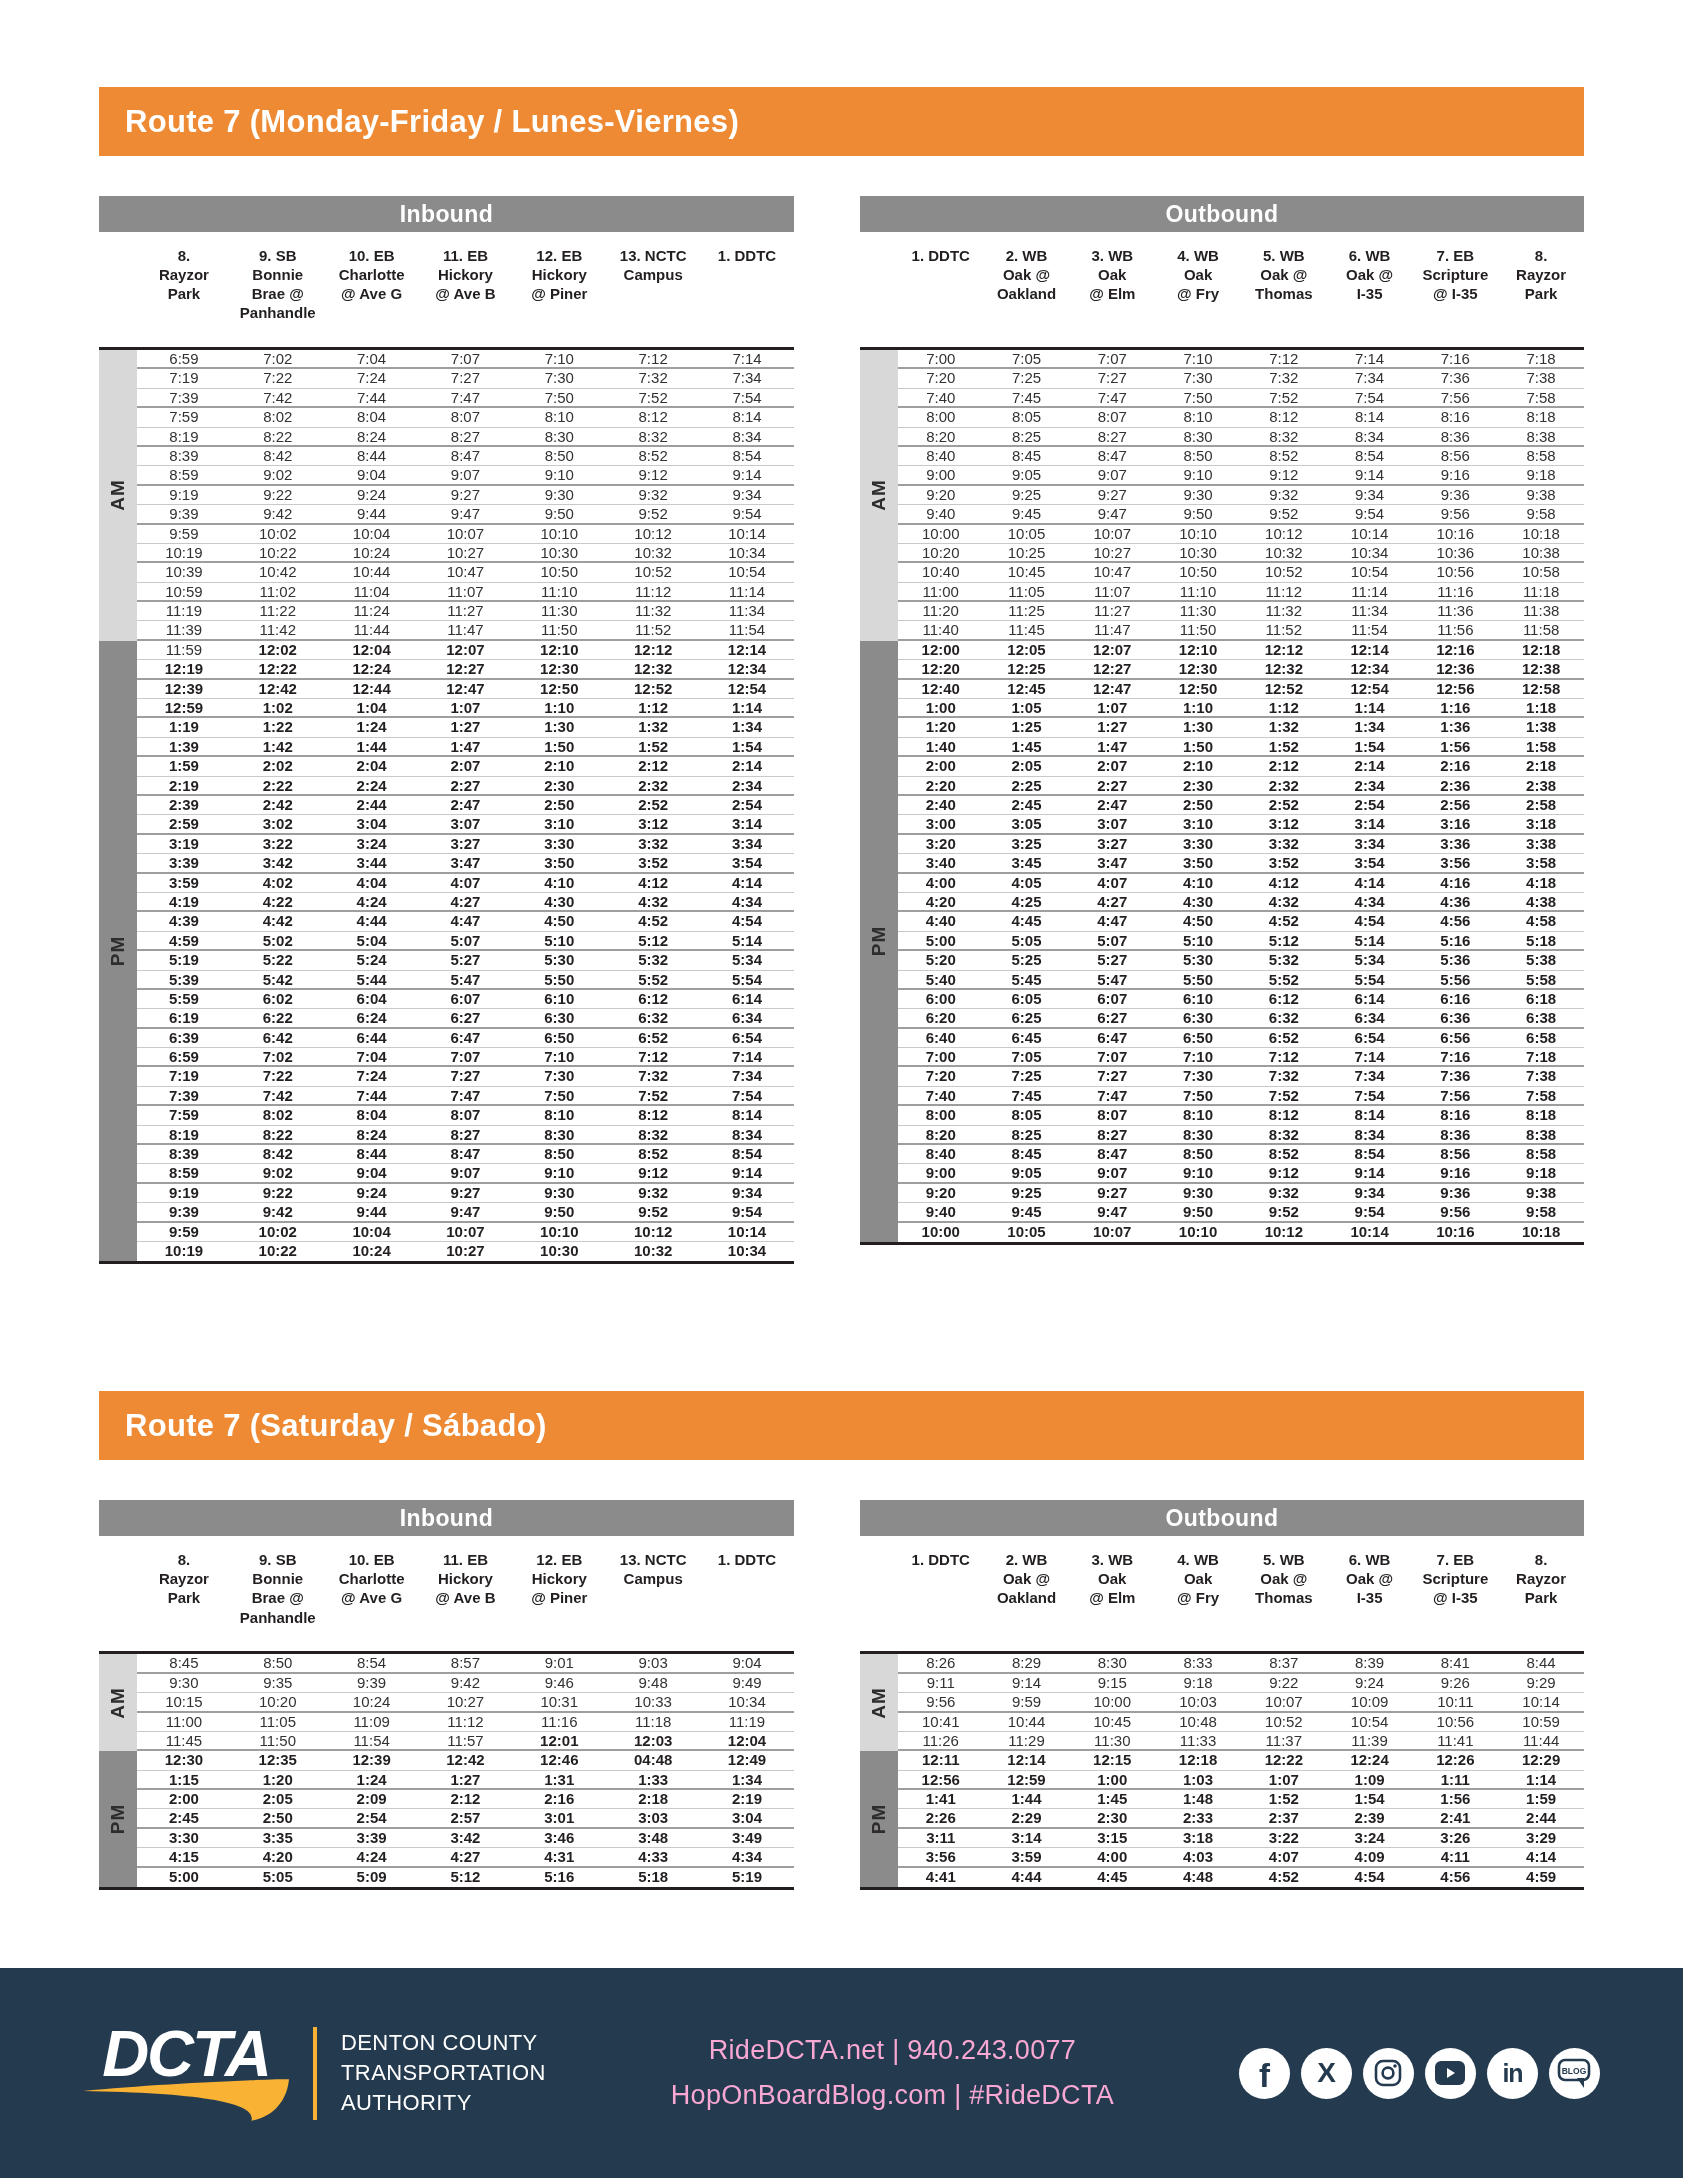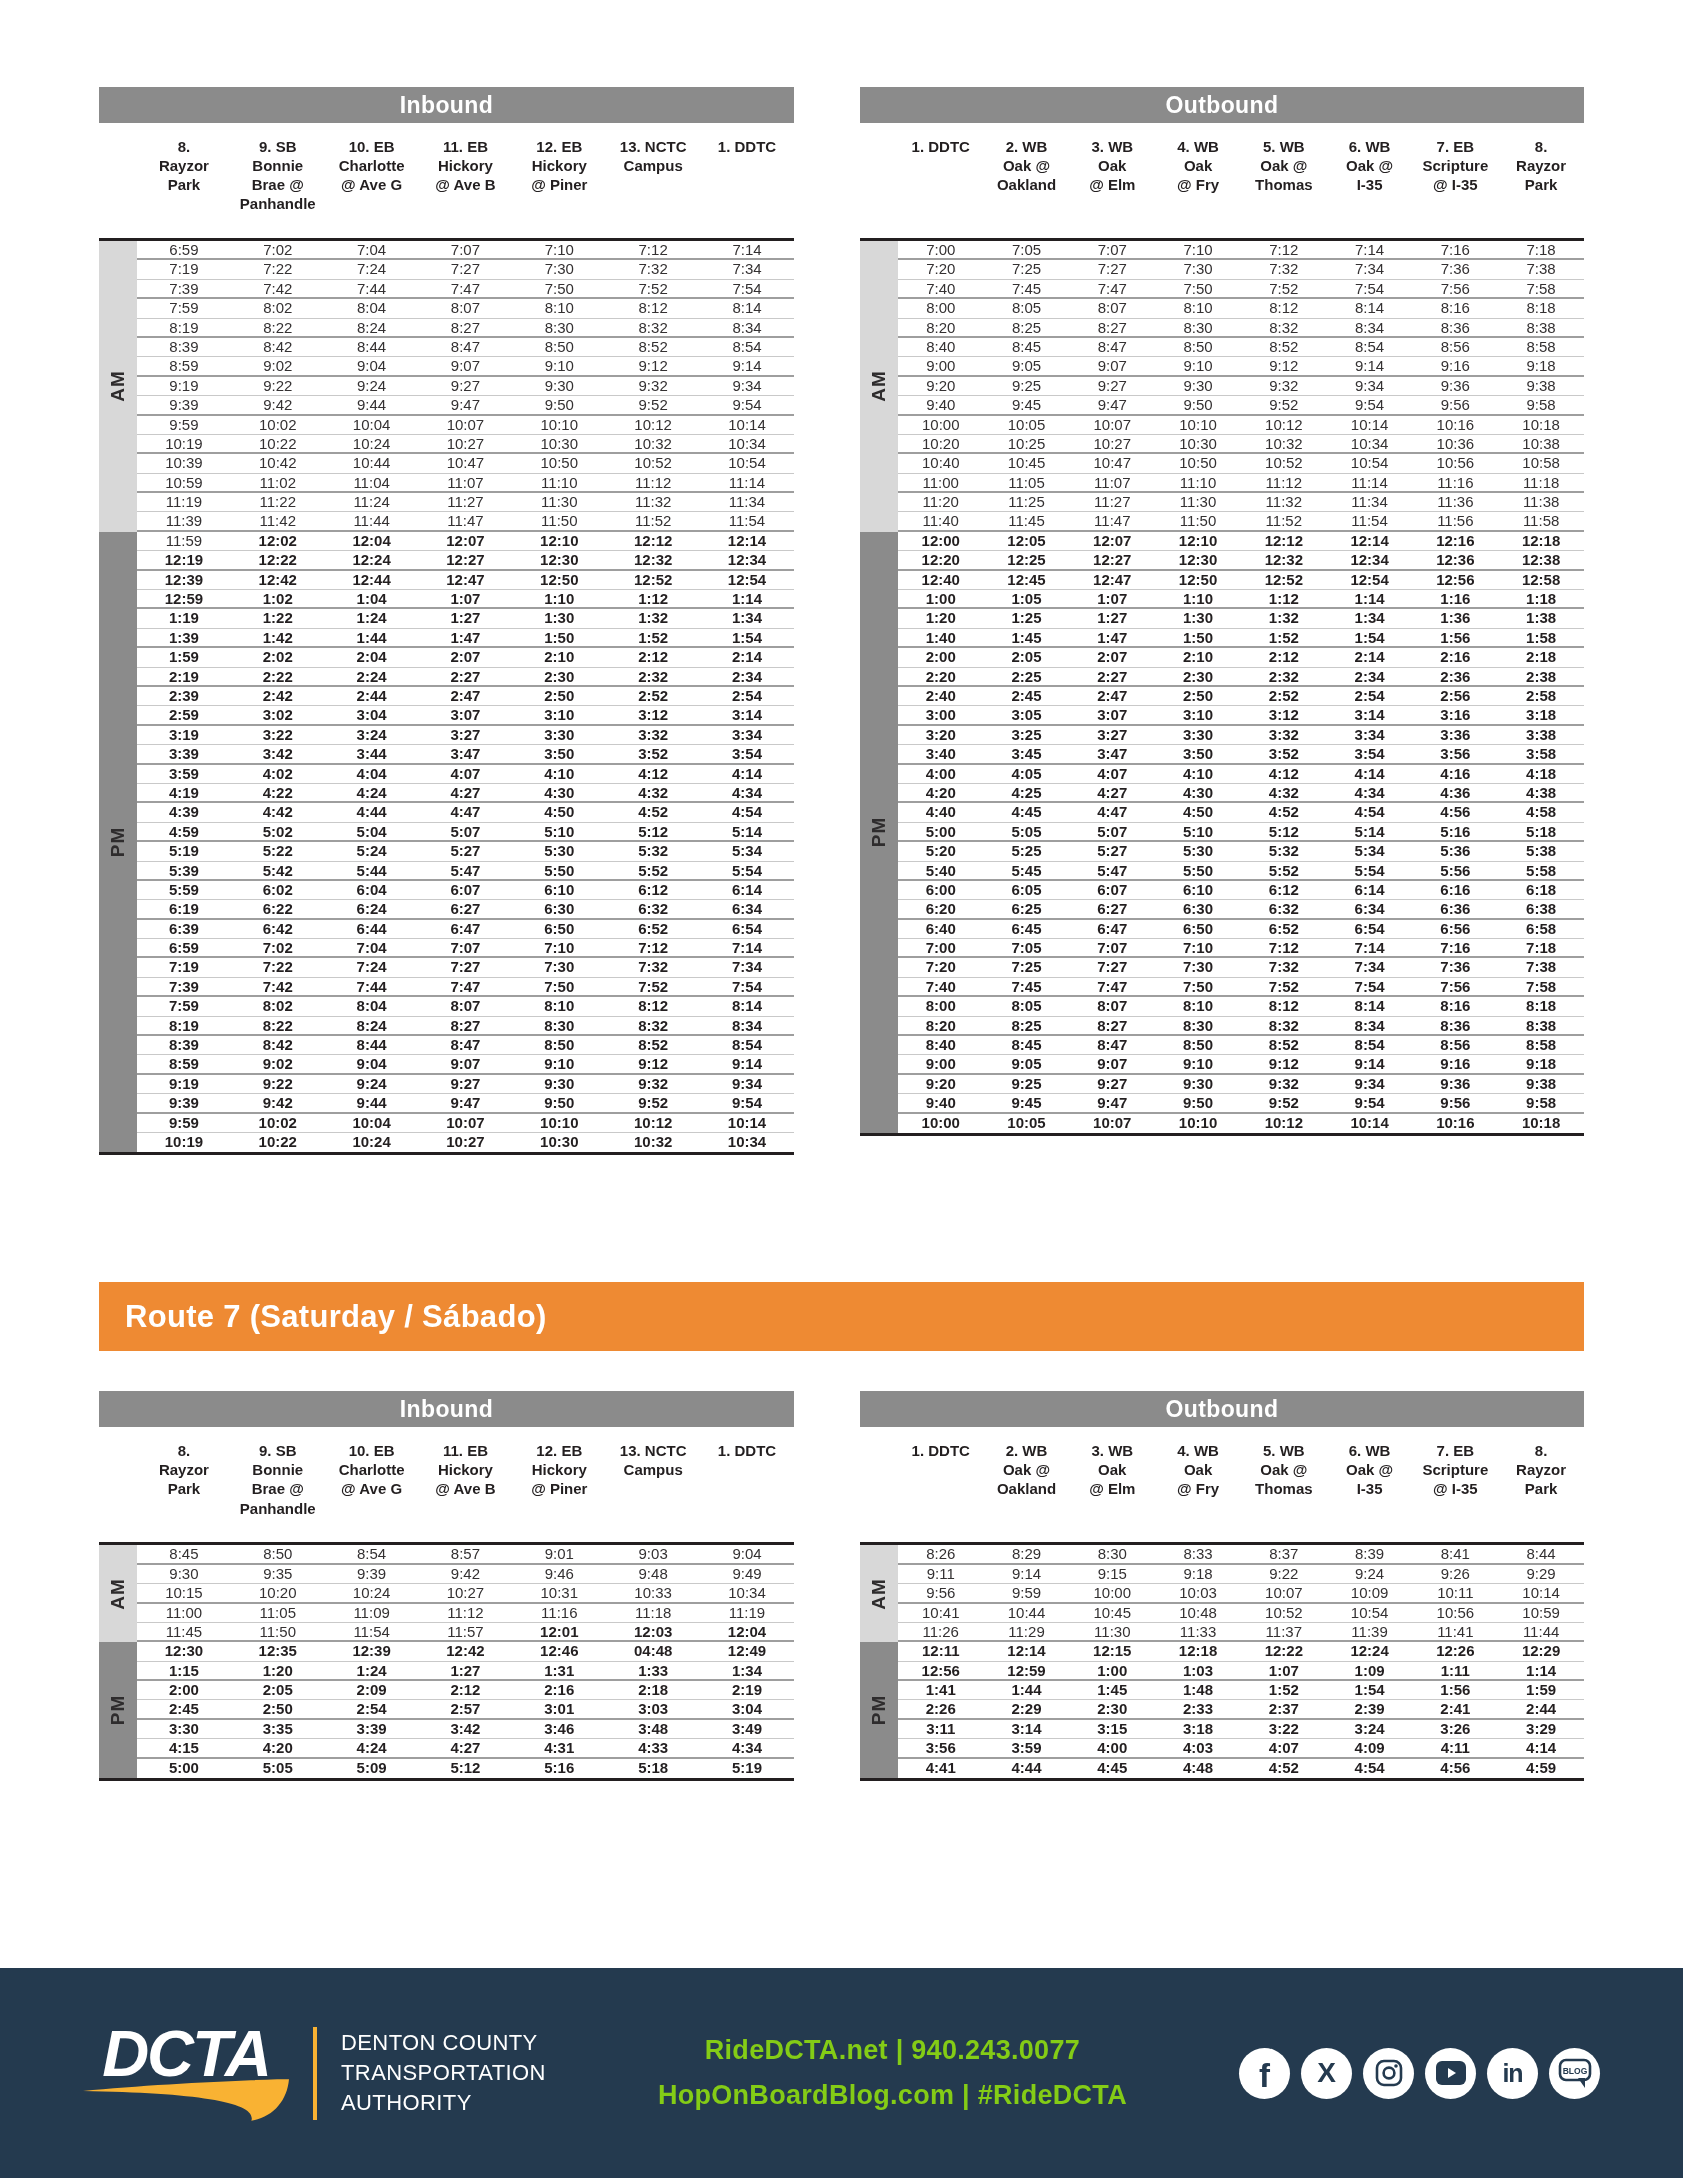--- a/index.html
+++ b/index.html
@@ -43,35 +43,38 @@
   .cell.pm-bold{ font-weight:bold; color:var(--ink); }
 
   .footer{ margin-top:auto; height:210px; background:var(--footer); display:flex; align-items:center;
     justify-content:space-between; padding:0 83px;gap:36px; }
   .logo{ display:flex; align-items:center; gap:24px; }
   .logo-mark{ display:flex; flex-direction:column; align-items:center; }
   .logo-text{ color:#fff; font-size:65px; font-weight:bold; font-style:italic; letter-spacing:-2px; line-height:.9; }
   .logo-swoosh{ margin-top:-4px; }
   .logo-sep{ width:4px; height:93px; background:var(--yellow); }
   .org{ color:#fff; font-size:22px; line-height:1.36; letter-spacing:0.4px; }
-  .contact{ color:#84cc16; text-align:center; font-weight:bold; font-size:27px; line-height:1.65; letter-spacing:0.3px; }
+  .contact{ color:#f9a8d4; text-align:center; font-weight:normal; font-size:27px; line-height:1.65; letter-spacing:0.3px; }
   .social{ display:flex; gap:11px; }
   .icon-circle{ width:51px; height:51px; border-radius:50%; background:#fff; color:var(--footer);
     display:flex; align-items:center; justify-content:center; overflow:hidden; }
   .glyph-f{ font-size:33px; font-weight:bold; margin-top:6px; }
   .glyph-x{ font-size:28px; font-weight:bold; }
   .glyph-in{ font-size:25px; font-weight:bold; letter-spacing:-1px; }
 </style>
 </head>
 <body>
 
 <div class="page">
   <div class="content">
 
     <div class="weekday-block">
+      <div class="title-bar">
+        <span>Route 7 (Monday-Friday / Lunes-Viernes)</span>
+      </div>
       <div class="tables-row">
         <div class="timetable inbound">
             <div class="dir-bar">Inbound</div>
             <div class="stops-row">
               <div class="strip-spacer"></div>
               <div class="stop-cell">8.
 Rayzor
 Park</div>
               <div class="stop-cell">9. SB
 Bonnie

